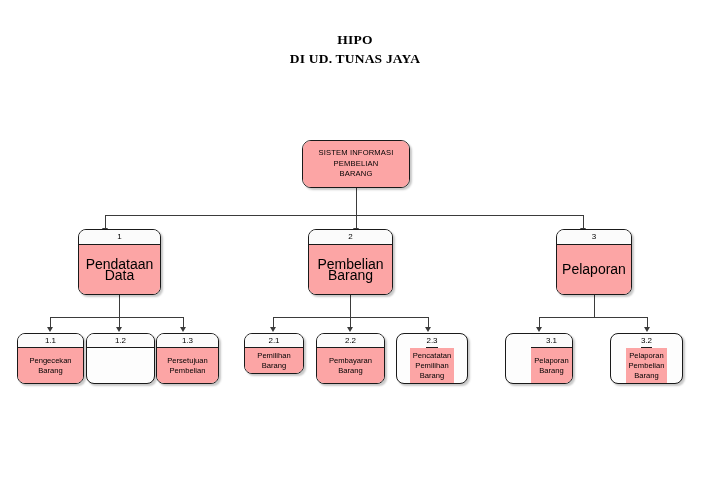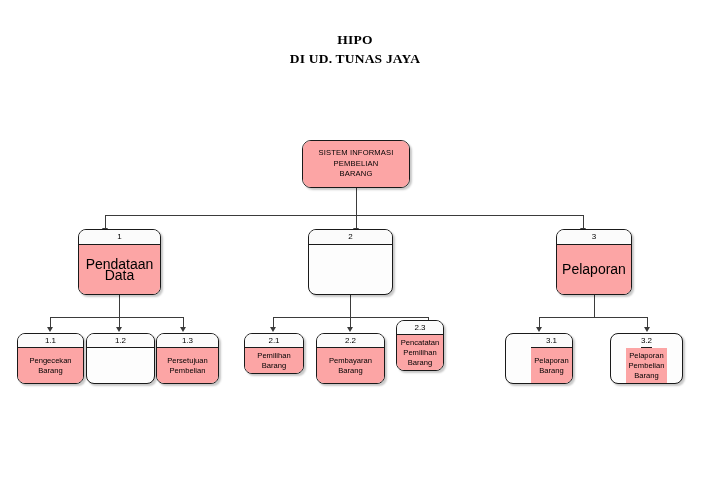--- a/index.html
+++ b/index.html
@@ -125,20 +125,21 @@
 BARANG</div>
   </div>
 
   <div class="node lvl1" style="left:78px;top:229px;width:83px;height:66px;">
     <div class="hdr">1</div>
     <div class="body">Pendataan Data</div>
   </div>
 
   <div class="node lvl1" style="left:308px;top:229px;width:85px;height:66px;">
     <div class="hdr">2</div>
+    <div class="body">Pembelian Barang</div>
   </div>
 
   <div class="node lvl1" style="left:556px;top:229px;width:76px;height:66px;">
     <div class="hdr">3</div>
     <div class="body">Pelaporan</div>
   </div>
 
   <div class="node leaf" style="left:17px;top:333px;width:67px;height:51px;">
     <div class="hdr">1.1</div>
     <div class="body">Pengecekan
@@ -160,21 +161,21 @@
     <div class="body">Pemilihan
 Barang</div>
   </div>
 
   <div class="node leaf" style="left:316px;top:333px;width:69px;height:51px;">
     <div class="hdr">2.2</div>
     <div class="body">Pembayaran
 Barang</div>
   </div>
 
-  <div class="node leaf" style="left:396px;top:320px;width:48px;height:51px;">
+  <div class="node leaf" style="left:396px;top:333px;width:72px;height:51px;align-items:center;">
     <div class="hdr">2.3</div>
     <div class="body">Pencatatan
 Pemilihan
 Barang</div>
   </div>
 
   <div class="node leaf" style="left:505px;top:333px;width:68px;height:51px;padding-left:25px;">
     <div class="hdr">3.1</div>
     <div class="body">Pelaporan
 Barang</div>

